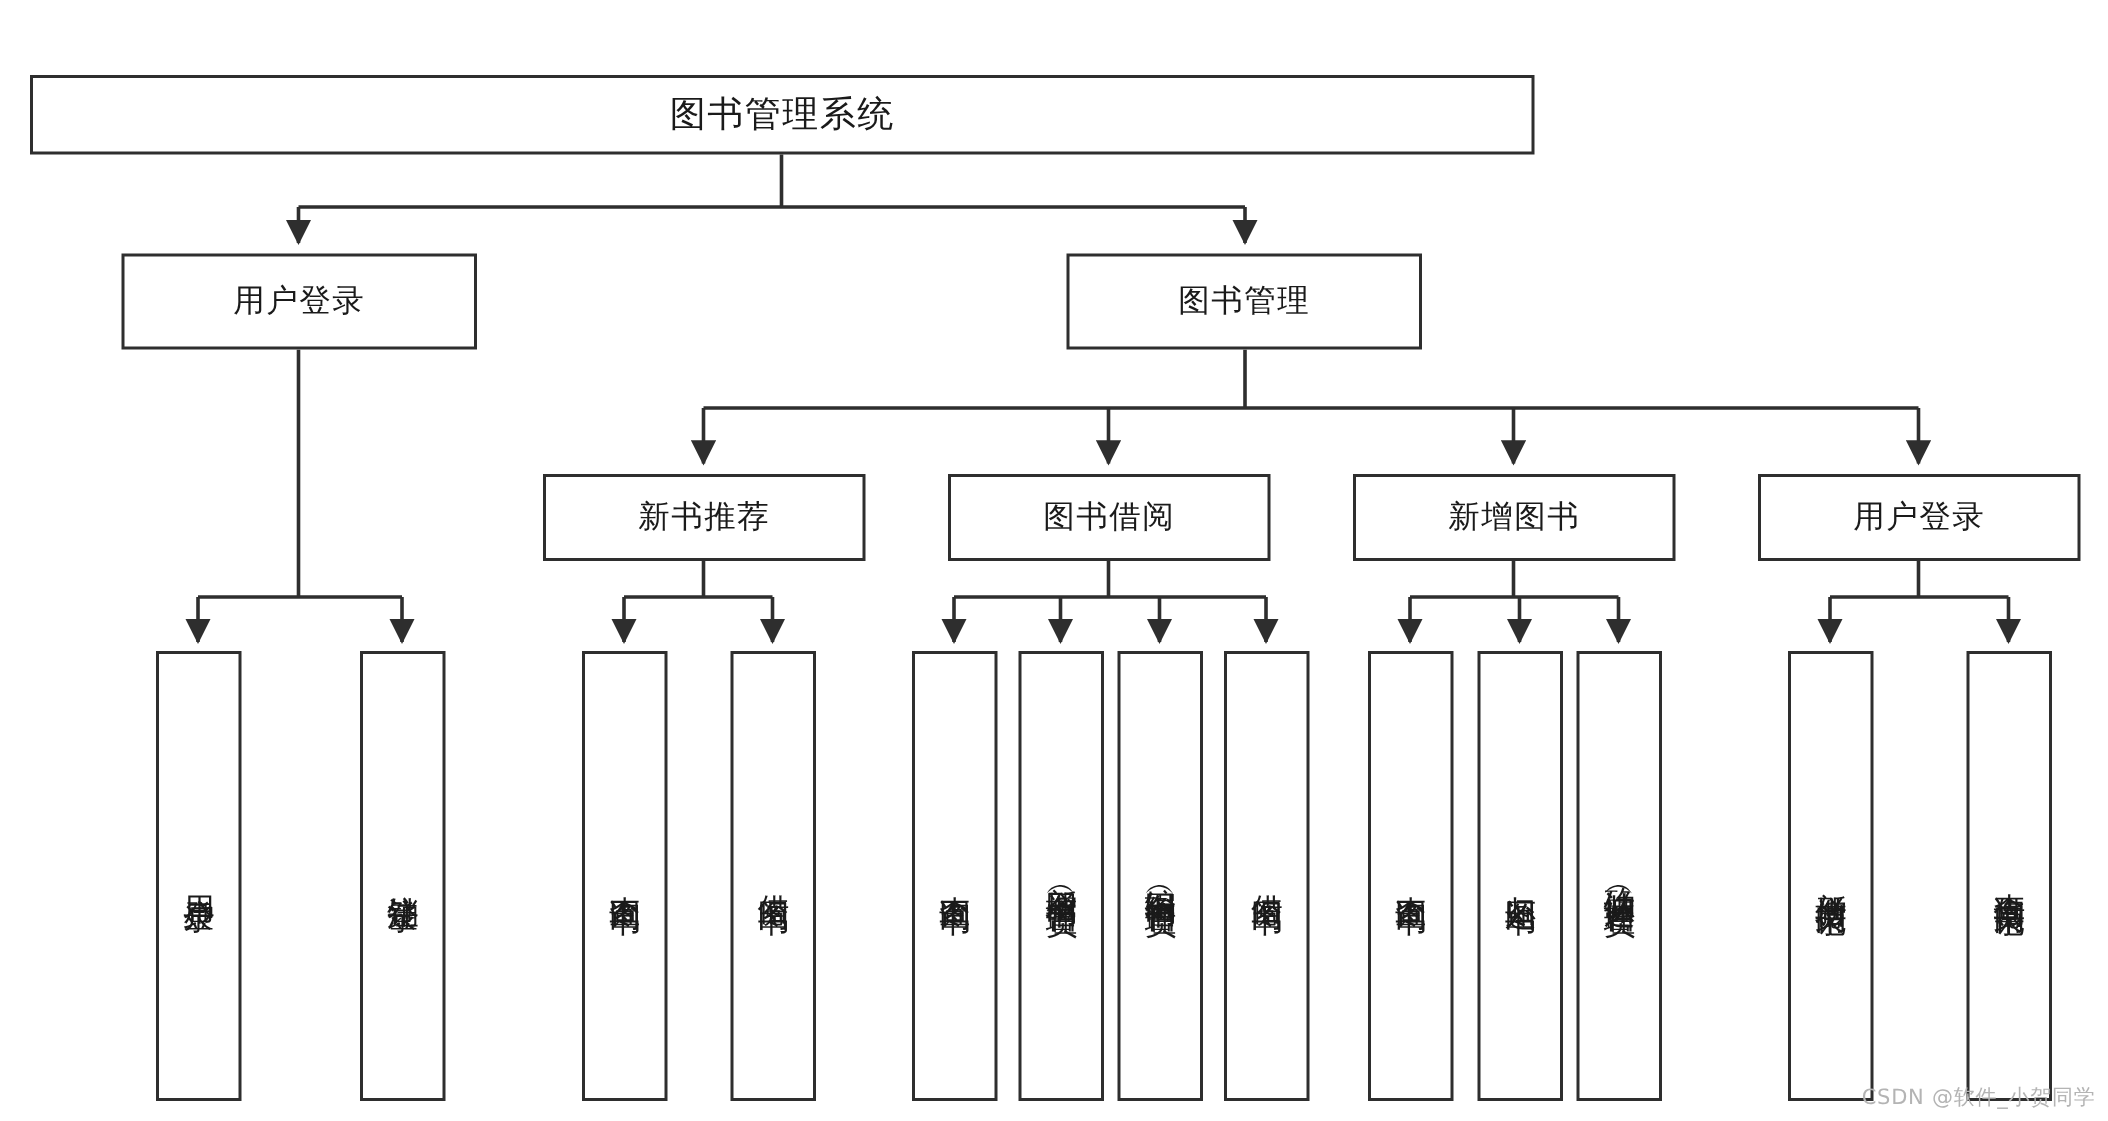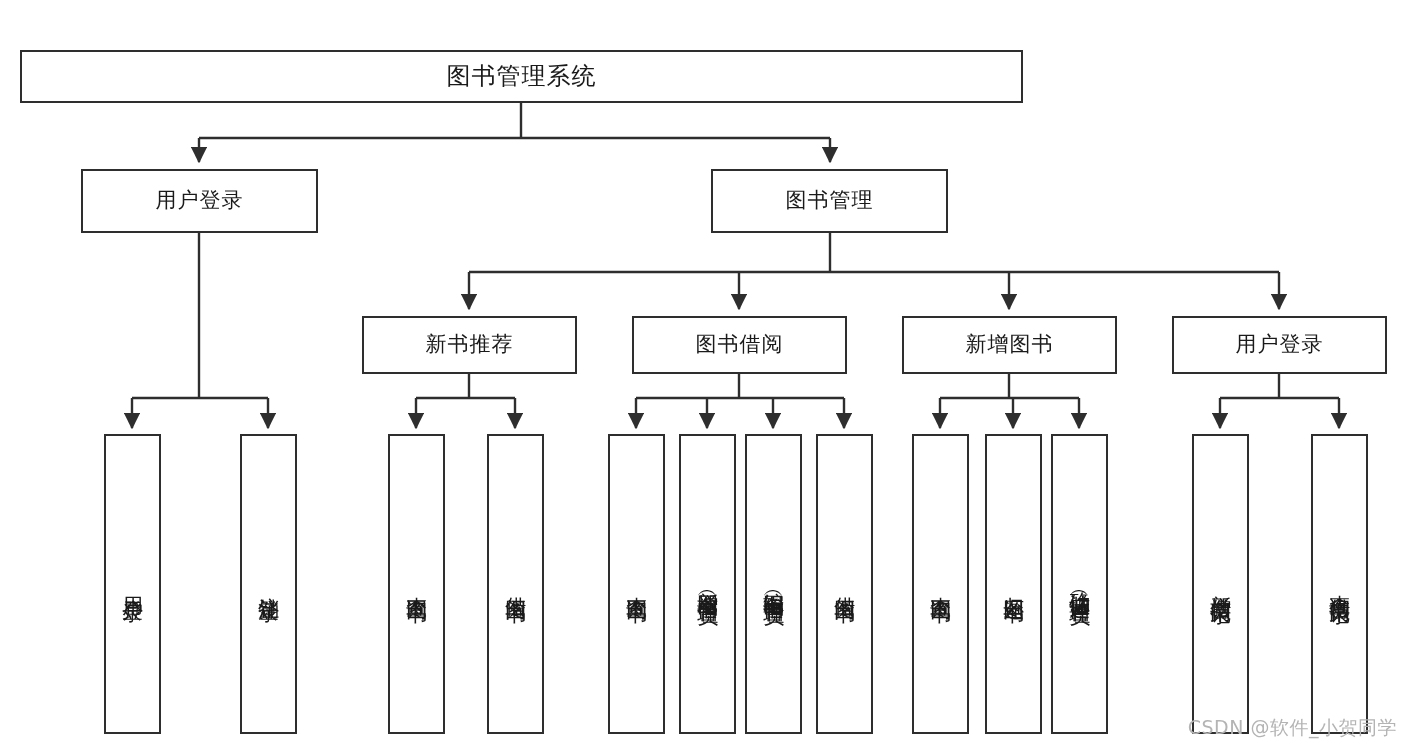--- a/index.html
+++ b/index.html
@@ -56,21 +56,21 @@
     font-size: 21px;
     line-height: 1.35;
     letter-spacing: 2px;
     white-space: nowrap;
     display: block;
   }
   .watermark {
     position: absolute;
     right: 8px;
     bottom: 6px;
-    font-size: 19px;
+    font-size: 14px;
     color: #b4b4b4;
     letter-spacing: 0.5px;
     white-space: nowrap;
     user-select: none;
   }
 </style>
 </head>
 <body>
 
 <div id="canvas">

